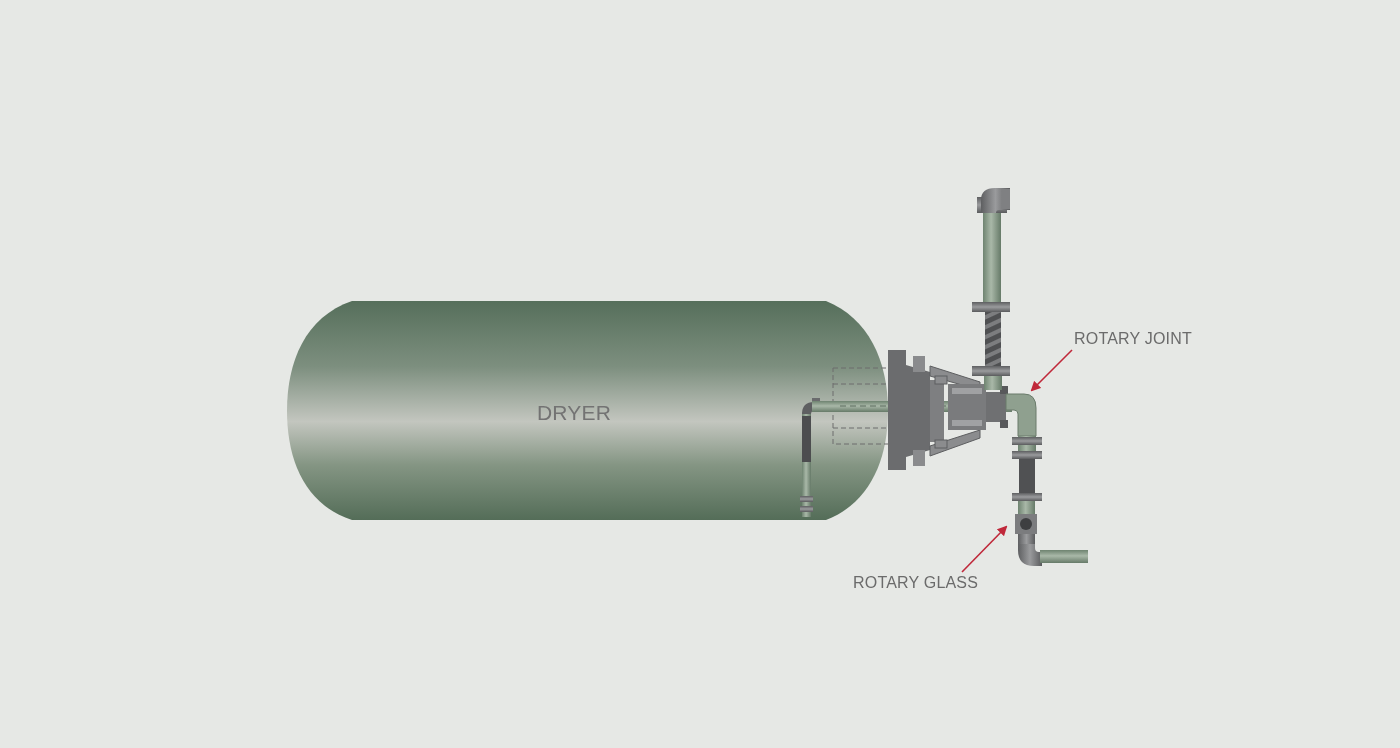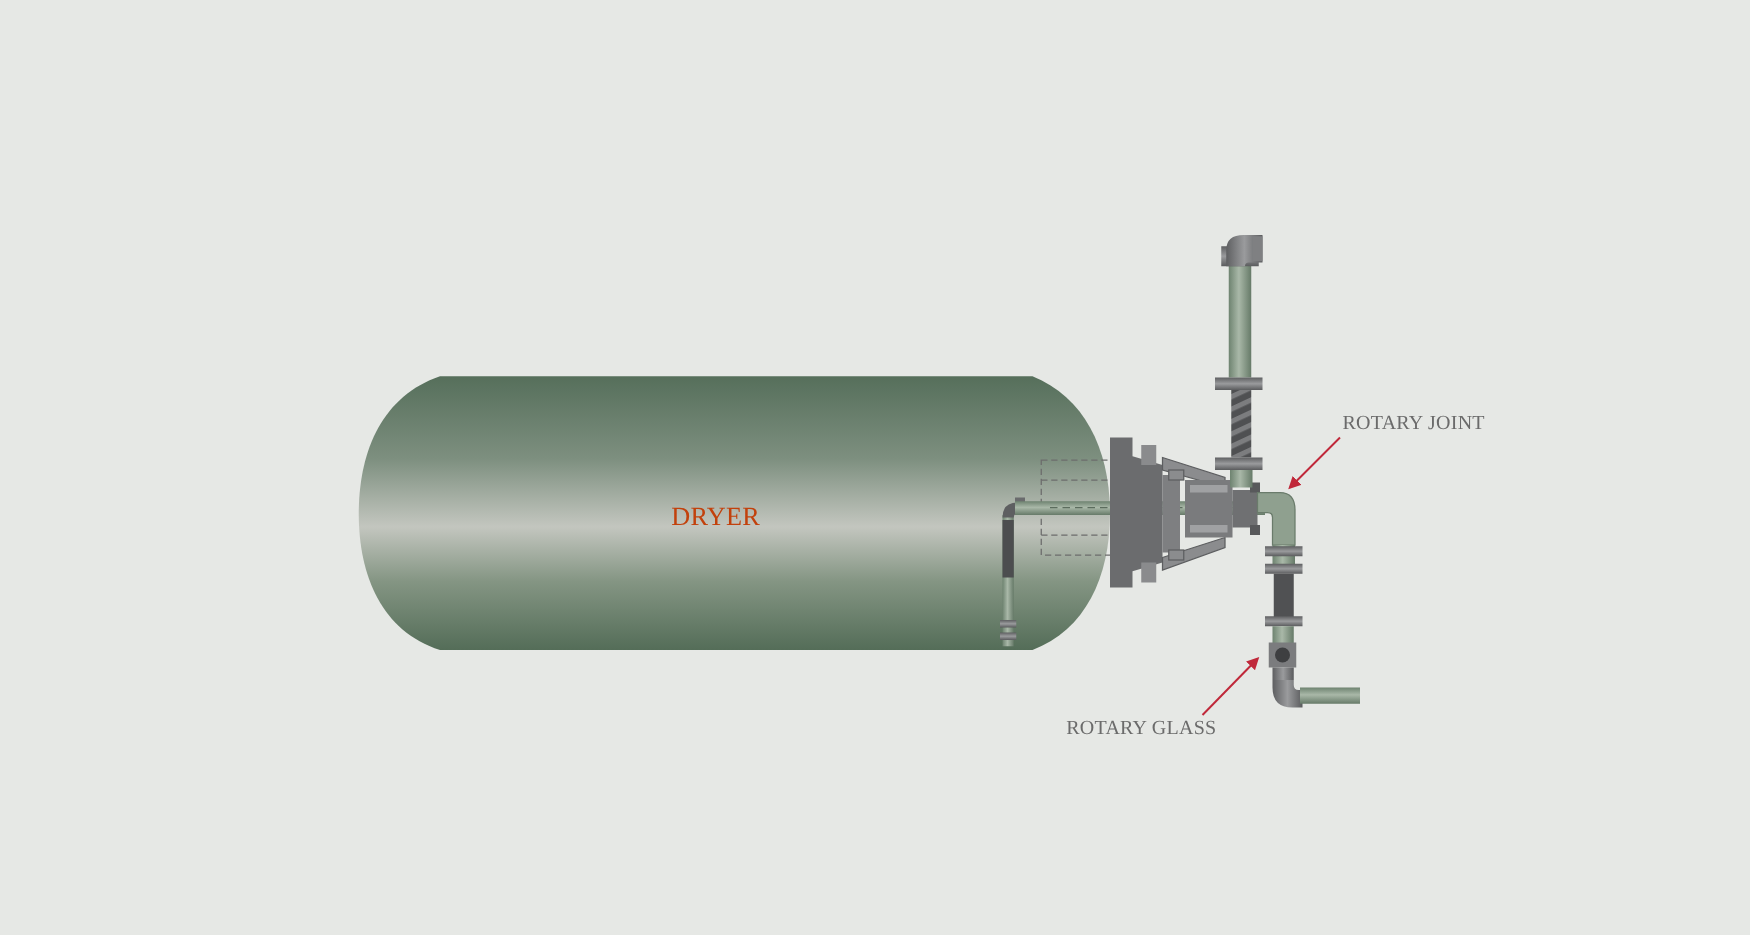--- a/index.html
+++ b/index.html
@@ -6,25 +6,25 @@
   body {
     width: 1400px; height: 748px;
     background: #e6e8e5;
     position: relative; overflow: hidden;
     font-family: "Liberation Sans", sans-serif;
   }
   svg.diagram { position: absolute; left: 0; top: 0; }
   .label {
     position: absolute;
     color: #6b6b6b;
-    font-family: Liberation Serif, serif;
+    font-family: Liberation Sans, sans-serif;
     white-space: nowrap;
     letter-spacing: 0.2px;
   }
-  .dryer-label { left: 537px; top: 401px; font-size: 21px; color: #c2410c; }
+  .dryer-label { left: 537px; top: 401px; font-size: 21px; color: #737373; }
   .rotary-label { left: 1074px; top: 330px; font-size: 16px; }
   .sight-label { left: 853px; top: 574px; font-size: 16px; }
 </style>
 </head>
 <body>
 
 <svg class="diagram" width="1400" height="748" viewBox="0 0 1400 748" xmlns="http://www.w3.org/2000/svg">
   <defs>
     <linearGradient id="dryerGrad" x1="0" y1="0" x2="0" y2="1">
       <stop offset="0" stop-color="#566f5b"></stop>

